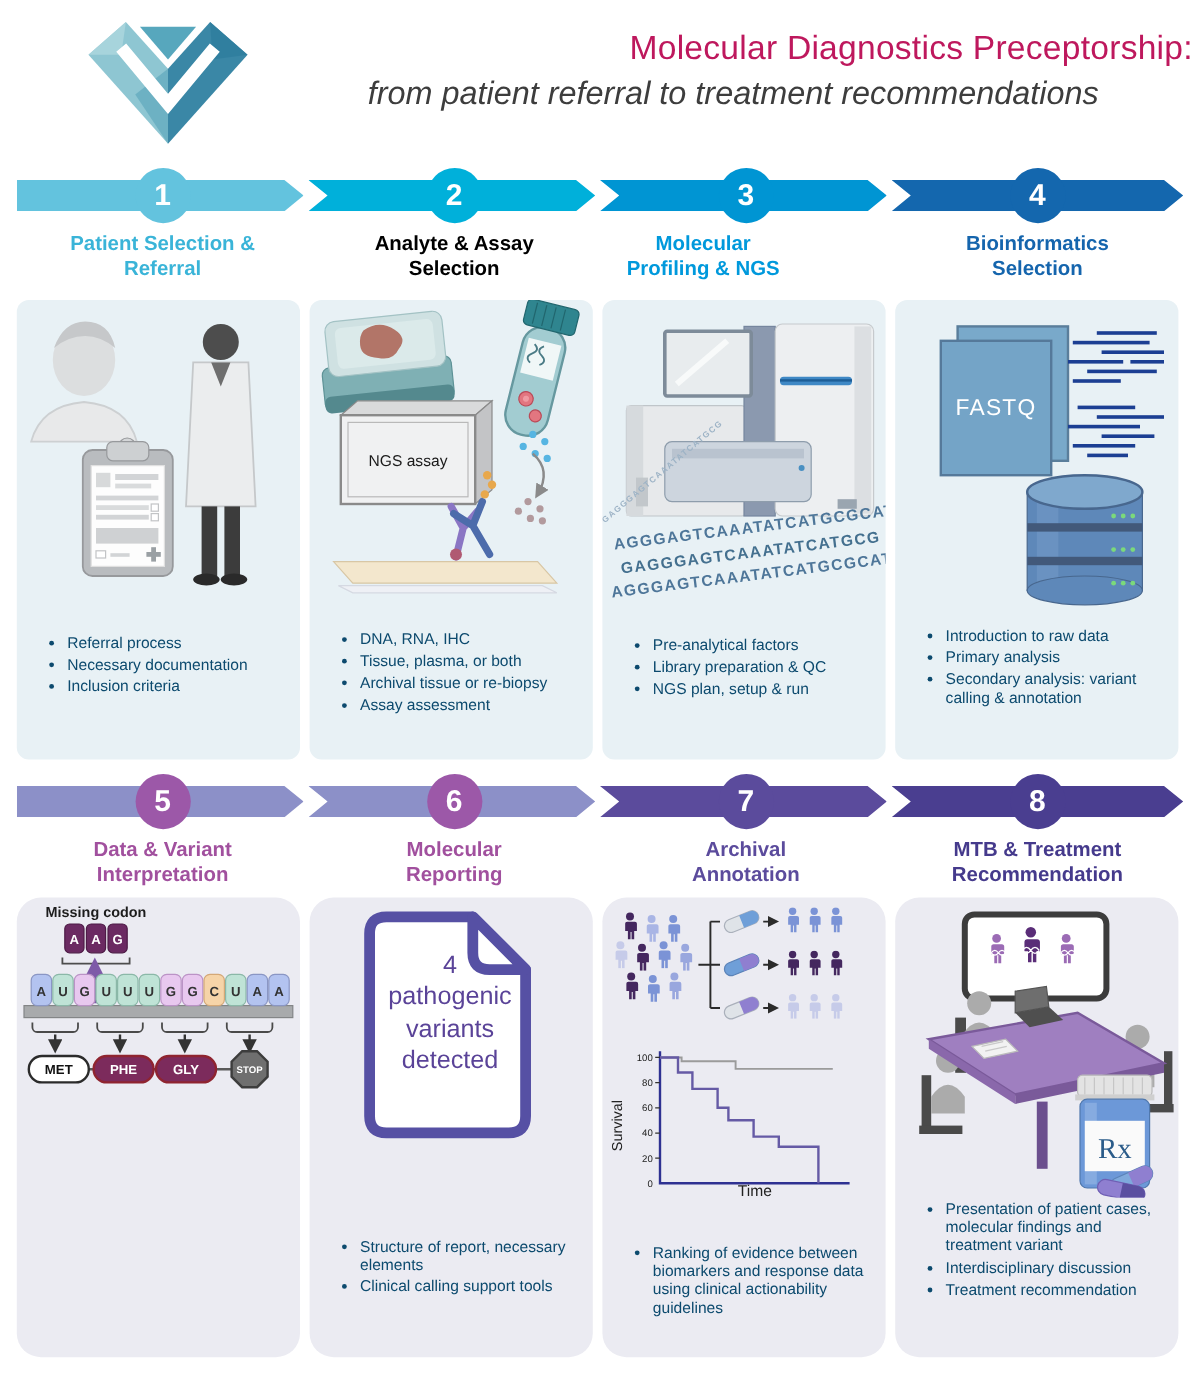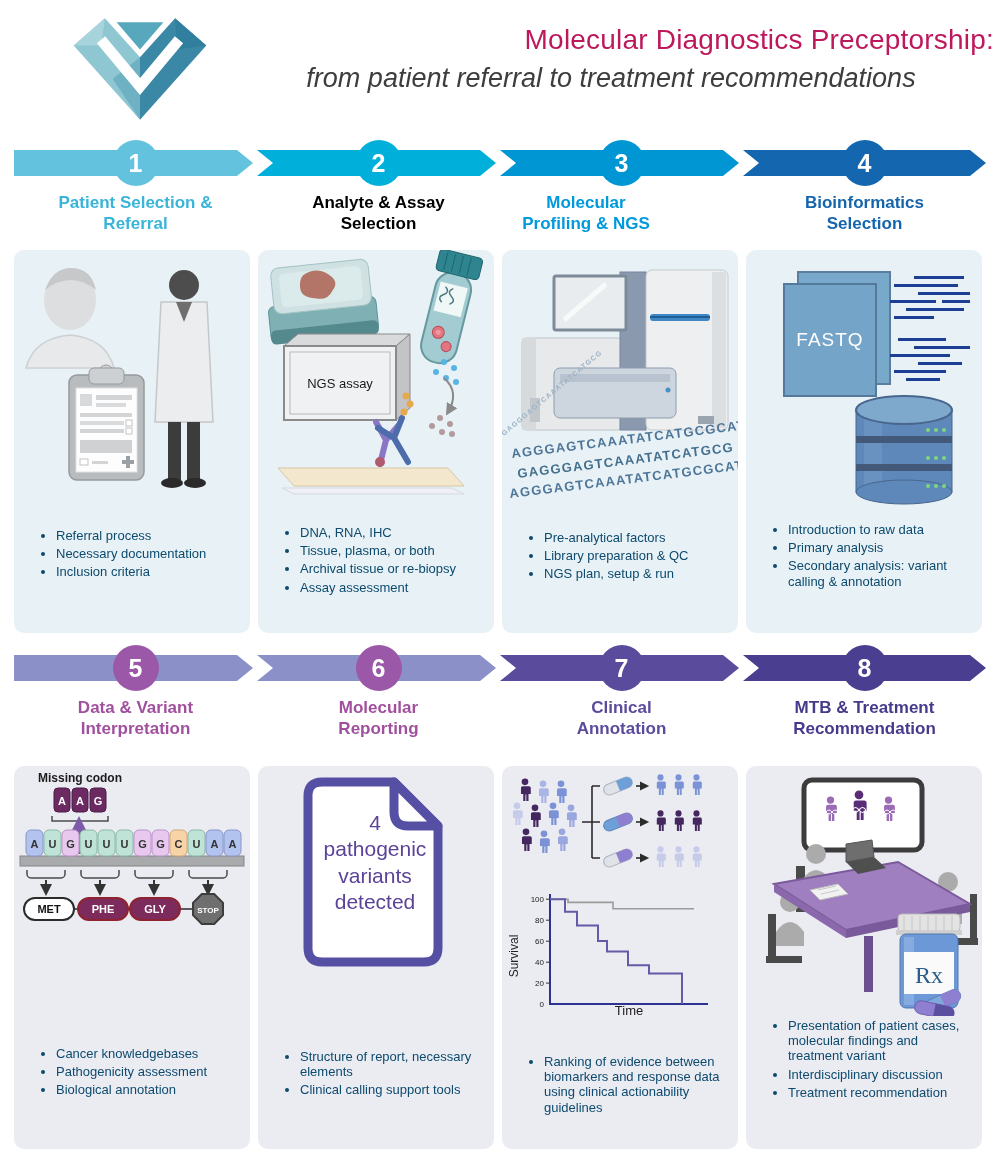--- a/index.html
+++ b/index.html
@@ -23,21 +23,21 @@
   .bar.mid{clip-path:polygon(0 0,calc(100% - 16px) 0,100% 50%,calc(100% - 16px) 100%,0 100%,16px 50%);}
   .num-circle{
     position:absolute;top:-10px;left:50%;transform:translateX(-50%);
     width:46px;height:46px;border-radius:50%;color:#fff;font-weight:bold;font-size:25px;
     display:flex;align-items:center;justify-content:center;
   }
   .step-title{margin:16px auto 0;text-align:center;font-weight:bold;font-size:17px;line-height:1.25;}
   
   .card{position:absolute;width:236px;height:383px;border-radius:10px;}
   .row1{top:250px;background:#e8f1f5;}
-  .row2{top:766px;background:#ebebf2;}
+  .row2{top:748px;background:#ebebf2;border-radius:20px;}
   .cx1{left:14px;}.cx2{left:258px;}.cx3{left:502px;}.cx4{left:746px;}
   .art{position:relative;width:100%;}
   .art svg{display:block;}
   .bullets{padding-left:14px;padding-right:8px;}
   .bullets ul{margin:0;padding-left:28px;}
   .bullets li{font-size:13px;line-height:1.17;color:#0c4a6e;margin-bottom:3px;}
   
   .report-text{
     position:absolute;left:50px;top:44px;width:134px;text-align:center;
     font-size:21px;line-height:1.25;color:#5a4398;white-space:pre-line;
@@ -320,21 +320,21 @@
     <div class="num-circle" style="background: rgb(156, 88, 168);">
         <span>6</span>
       </div>
     <div class="step-title" style="max-width: 100px; color: rgb(161, 80, 158); text-align: center;">Molecular Reporting</div>
   </div>
   <div class="step-col">
     <div class="bar mid" style="background: rgb(91, 75, 156);"></div>
     <div class="num-circle" style="background: rgb(91, 75, 156);">
         <span>7</span>
       </div>
-    <div class="step-title" style="max-width: 100px; color: rgb(91, 75, 156);">Clinical Annotation</div>
+    <div class="step-title" style="max-width: 100px; color: rgb(91, 75, 156);">Archival Annotation</div>
   </div>
   <div class="step-col">
     <div class="bar mid" style="background: rgb(74, 62, 144);"></div>
     <div class="num-circle" style="background: rgb(74, 62, 144);">
         <span>8</span>
       </div>
     <div class="step-title" style="max-width: 185px; color: rgb(69, 58, 140);">MTB &amp; Treatment Recommendation</div>
   </div>
 </div>
 
@@ -409,27 +409,20 @@
         <rect x="64" y="132" width="50" height="22" rx="11" fill="#7c2b5c" stroke="#8f2430" stroke-width="2"></rect>
         <rect x="116" y="132" width="50" height="22" rx="11" fill="#7c2b5c" stroke="#8f2430" stroke-width="2"></rect>
         <polygon points="187.8,128 200.2,128 209,136.8 209,149.2 200.2,158 187.8,158 179,149.2 179,136.8" fill="#6f6f6f" stroke="#3d3d3d" stroke-width="2"></polygon>
         <text x="35" y="147" text-anchor="middle" font-size="11" font-weight="bold" fill="#111111">MET</text>
         <text x="89" y="147" text-anchor="middle" font-size="11" font-weight="bold" fill="#ffffff">PHE</text>
         <text x="141" y="147" text-anchor="middle" font-size="11" font-weight="bold" fill="#ffffff">GLY</text>
         <text x="194" y="146.5" text-anchor="middle" font-size="8" font-weight="bold" fill="#ffffff">STOP</text>
       </g>
     </svg>
   </div>
-  <div class="bullets" style="padding-top:90px">
-    <ul>
-      <li>Cancer knowledgebases</li>
-      <li>Pathogenicity assessment</li>
-      <li>Biological annotation</li>
-    </ul>
-  </div>
 </div>
 
 <div class="card row2 cx2">
   <div class="art" style="height:210px">
     <svg width="236" height="210" viewBox="0 0 236 210">
       <g>
         <path d="M64,16 H136 L180,60 V182 Q180,196 166,196 H64 Q50,196 50,182 V30 Q50,16 64,16 Z" fill="#ffffff" stroke="#5650a4" stroke-width="9" stroke-linejoin="round"></path>
         <path d="M136,16 L180,60 H150 Q136,60 136,46 Z" fill="#ffffff" stroke="#5650a4" stroke-width="9" stroke-linejoin="round"></path>
       </g>
     </svg>

